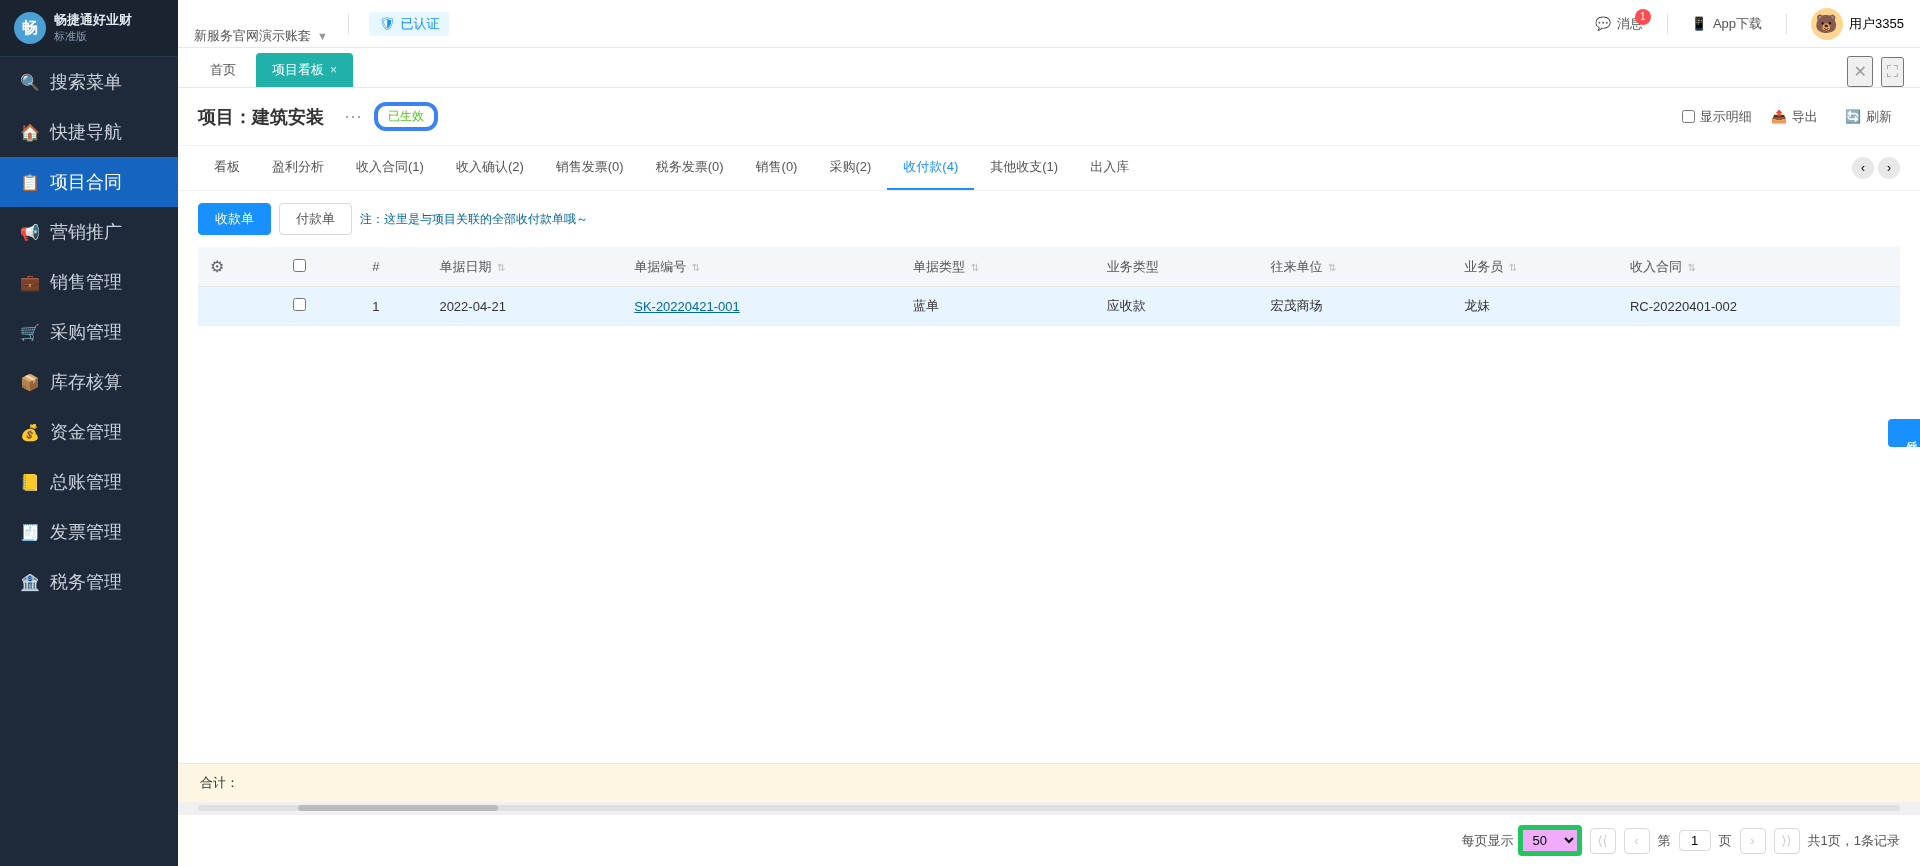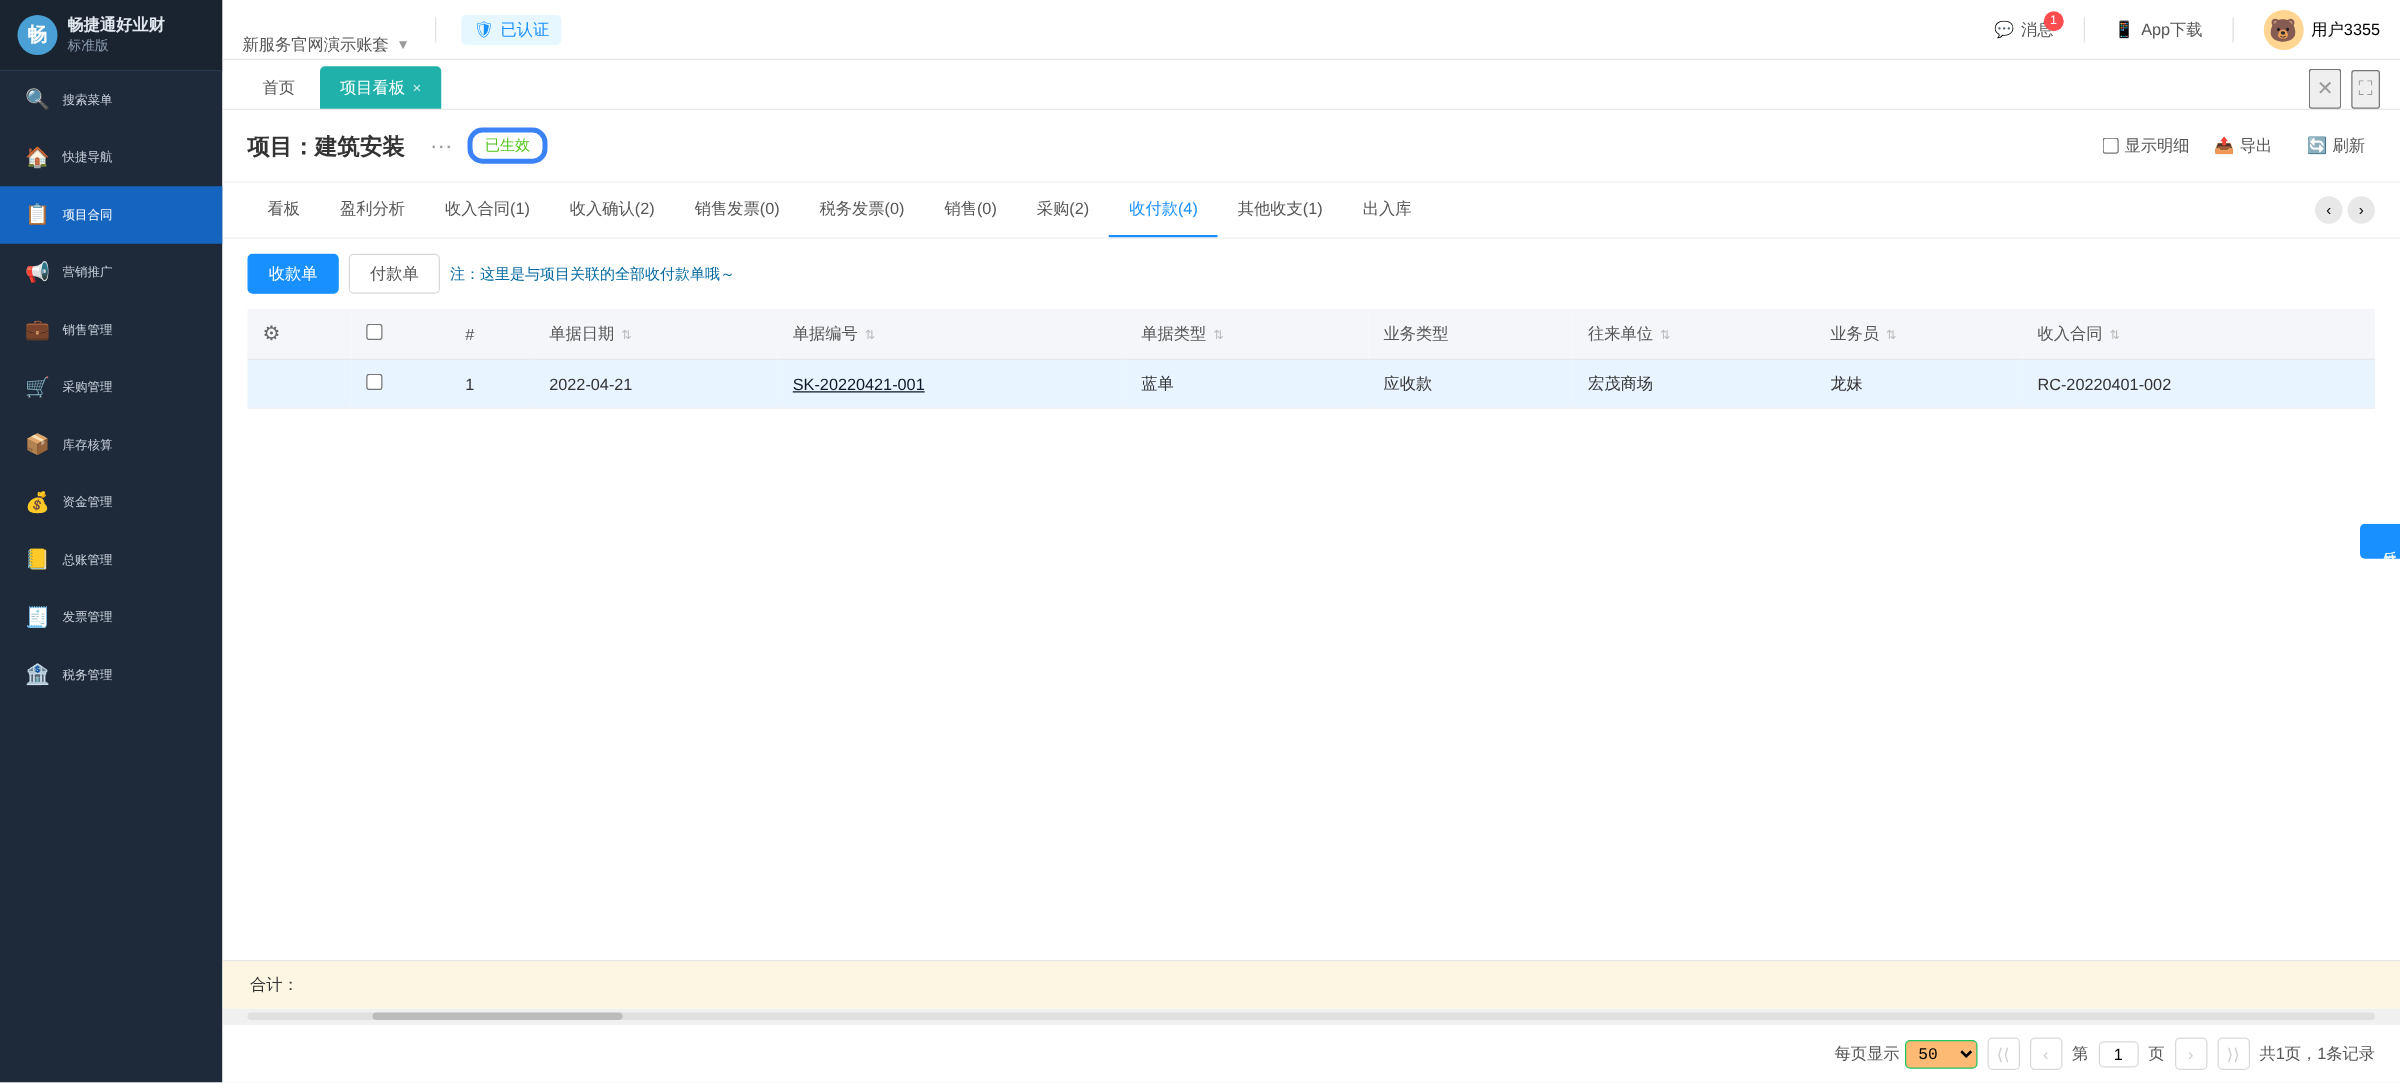--- a/index.html
+++ b/index.html
@@ -36,21 +36,21 @@
     .sidebar-item {
       display: flex; align-items: center; gap: 10px;
       padding: 13px 20px;
       cursor: pointer;
       color: #c8d0db;
       transition: background 0.2s;
       position: relative;
     }
     .sidebar-item.active { background: #1565c0; color: #fff; }
     .sidebar-item .si-icon { font-size: 16px; width: 20px; text-align: center; }
-    .sidebar-item .si-label { font-size: 10px; }
+    .sidebar-item .si-label { font-size: 18px; }
     .sidebar-bottom {
       padding: 12px 20px;
       color: #8a9bb0;
       font-size: 13px;
       cursor: pointer;
       display: flex; align-items: center; gap: 8px;
       border-top: 1px solid #2a3a4e;
     }
 
     
@@ -217,21 +217,21 @@
       white-space: nowrap;
     }
     th .sort-icon { color: #bbb; font-size: 10px; margin-left: 2px; }
     td {
       padding: 10px 12px;
       color: #333;
       font-size: 13px;
       border-bottom: 1px solid #f0f0f0;
     }
     tr.selected td { background: #e8f4ff; }
-    .td-link { color: #0f172a; text-decoration: underline; cursor: pointer; }
+    .td-link { color: #0369a1; text-decoration: underline; cursor: pointer; }
     .settings-icon { font-size: 16px; color: #666; cursor: pointer; }
 
     
     .total-row {
       background: #fdf6e3;
       padding: 10px 22px;
       font-size: 13px;
       color: #333;
       border-top: 1px solid #e8e8e8;
       display: flex; align-items: center;
@@ -260,22 +260,22 @@
     .pagination {
       display: flex; align-items: center; justify-content: flex-end;
       padding: 10px 20px; gap: 8px;
       border-top: 1px solid #f0f0f0;
       color: #555; font-size: 13px;
     }
     .pagination-size {
       display: flex; align-items: center; gap: 4px;
     }
     .pagination-select {
-      border: 1px solid #22c55e; padding: 2px 6px; border-radius: 4px;
-      font-size: 13px; background: #fdba74; cursor: pointer; font-family: Liberation Mono, monospace;
+      border: 5px solid #22c55e; padding: 2px 6px; border-radius: 4px;
+      font-size: 13px; background: #f0abfc; cursor: pointer;
     }
     .pagination-btn {
       width: 26px; height: 26px;
       border: 1px solid #d9d9d9; background: #fff;
       border-radius: 4px; cursor: pointer; font-size: 13px;
       display: flex; align-items: center; justify-content: center;
     }
     .pagination-btn:disabled { color: #ccc; cursor: not-allowed; }
     .pagination-input {
       width: 32px; border: 1px solid #d9d9d9; border-radius: 4px;

